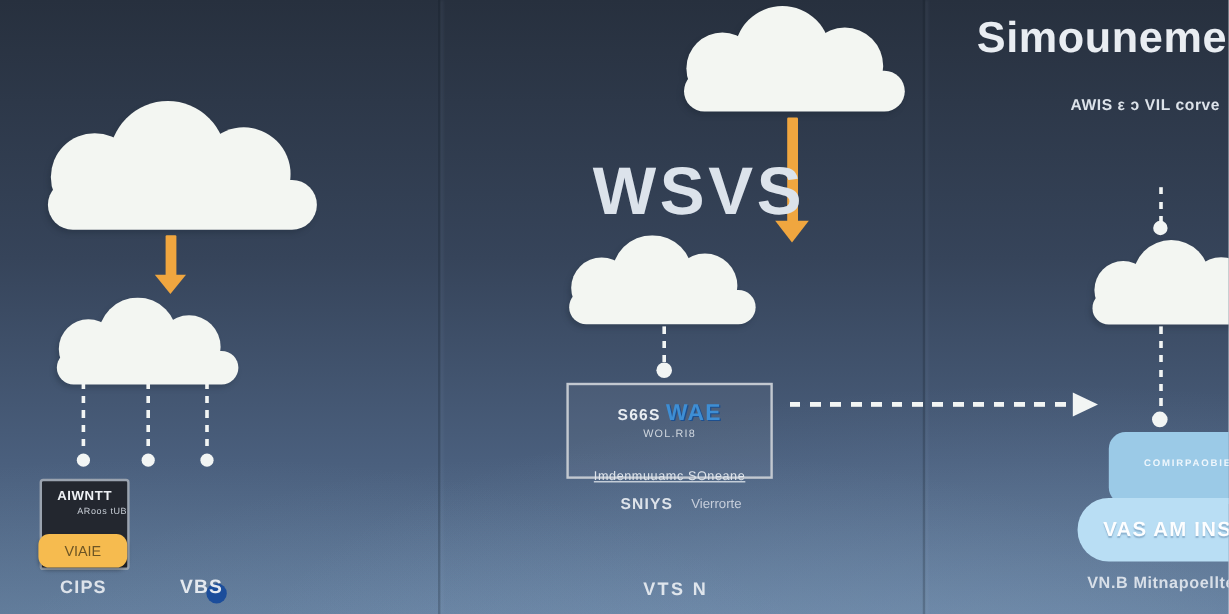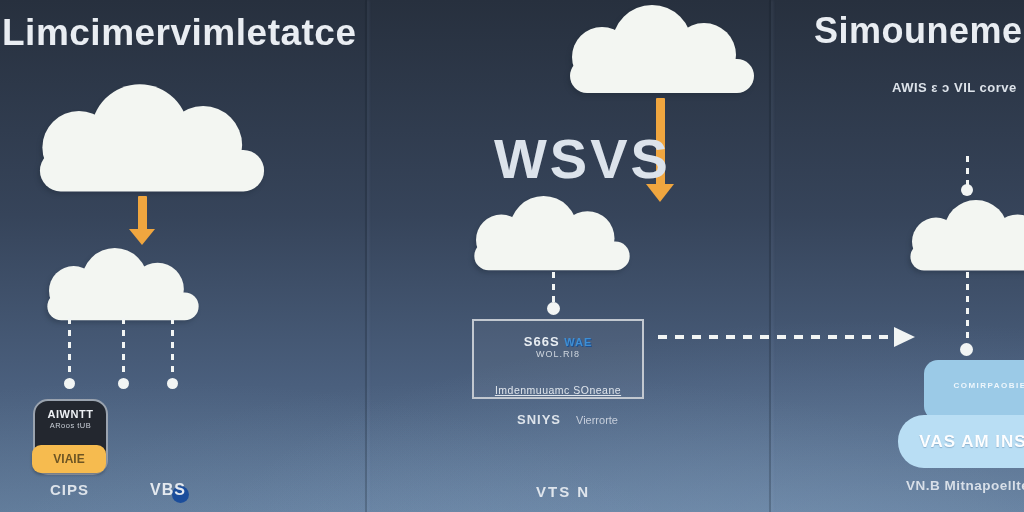--- a/index.html
+++ b/index.html
@@ -19,32 +19,32 @@
   .cap{position:absolute;color:#dde3ea;font-weight:700;white-space:nowrap;}
   
   .cloud{position:absolute;fill:#f3f6f2;filter:drop-shadow(-2px 3px 2px rgba(20,30,45,.25));}
   
   .arrow-shaft{position:absolute;background:#f0a63f;border-radius:1px;}
   .arrow-head{position:absolute;width:0;height:0;}
   .dashv{position:absolute;width:3px;background-image:repeating-linear-gradient(180deg,#f2f5f4 0 6px,transparent 6px 12px);}
   .dashh{position:absolute;height:4px;background-image:repeating-linear-gradient(90deg,#f2f5f4 0 9px,transparent 9px 17px);}
   .dot{position:absolute;background:#f2f5f4;border-radius:50%;}
   
-  .srvbox{position:absolute;background:#23272f;border:2px solid #9aa3af;border-radius:15px;box-sizing:border-box;text-align:center;color:#eef1f5;}
+  .srvbox{position:absolute;background:#23272f;border:2px solid #9aa3af;border-radius:3px;box-sizing:border-box;text-align:center;color:#eef1f5;}
   .srvbox .h{font-weight:700;font-size:11px;letter-spacing:.5px;margin-top:7px;}
-  .srvbox .s{font-size:7.5px;color:#c9cfd7;margin-top:1px;letter-spacing:.5px;}
+  .srvbox .s{font-size:7.5px;color:#c9cfd7;margin-top:1px;letter-spacing:.5px;text-align:right;}
   .srvbox .l{font-size:10px;color:#d8dde3;margin-top:14px;letter-spacing:1px;}
   .orange-btn{position:absolute;background:#f6bb4f;border-radius:9px;display:flex;align-items:center;justify-content:center;
-    color:#6d5524;font-weight:700;box-shadow:0 2px 3px rgba(0,0,0,.25);}
+    color:#6d5524;font-weight:400;box-shadow:0 2px 3px rgba(0,0,0,.25);}
   .orange-strip{position:absolute;left:0;right:0;bottom:-2px;height:6px;background:#f0a63f;border-radius:0 0 3px 3px;}
   
   #m-box{position:absolute;left:472px;top:319px;width:172px;height:80px;border:2px solid #c2c8d0;
     background:rgba(230,236,242,.05);box-sizing:border-box;text-align:center;color:#e8edf2;}
   #m-box .t{margin-top:13px;font-size:13px;font-weight:700;letter-spacing:1px;}
-  #m-box .t .logo{font-size:11px;color:#3e8ed4;text-shadow:1px 1px 0 #1d4f8e;}
+  #m-box .t .logo{font-size:19px;color:#3e8ed4;text-shadow:1px 1px 0 #1d4f8e;}
   #m-box .w{font-size:9px;color:#cfd6de;letter-spacing:1px;}
   #m-box .d{font-size:10.5px;margin-top:25px;letter-spacing:.5px;color:#dfe5ec;text-decoration:underline;}
   
   .chip{position:absolute;box-sizing:border-box;text-align:center;color:#fff;}
   #r-chip-small{left:924px;top:360px;width:132px;height:60px;border-radius:14px;background:#9bcae7;
     font-size:8px;font-weight:700;letter-spacing:1.5px;padding-top:21px;color:#eef6fc;}
   #r-chip-large{left:898px;top:415px;width:150px;height:53px;border-radius:26px;background:#b9def4;
     display:flex;align-items:center;justify-content:center;font-size:17px;font-weight:700;letter-spacing:1px;
     color:#fdfeff;text-shadow:0 1px 1px rgba(70,110,150,.4);}
 </style>
@@ -60,21 +60,20 @@
         <circle cx="100" cy="40" r="40"></circle>
         <circle cx="152" cy="50" r="32"></circle>
         <rect x="18" y="54" width="184" height="34" rx="17"></rect>
       </g>
     </defs>
   </svg>
 
   <div class="seam lighten" style="left:365px"></div>
   <div class="seam lighten" style="left:769px"></div>
 
-  <div class="big-title" style="left:2px;top:12px">Limcimervimletatce</div>
 
   <svg class="cloud" style="left:18px;top:84px" width="268" height="110" viewBox="0 0 220 90">
       <use href="#cloudShape" xlink:href="#cloudShape"></use>
     </svg>
 
   <div class="arrow-shaft" style="left:138px;top:196px;width:9px;height:34px"></div>
   <div class="arrow-head" style="left:129px;top:229px;border-left:13px solid transparent;border-right:13px solid transparent;border-top:16px solid #f0a63f"></div>
 
   <svg class="cloud" style="left:10px;top:248px" width="226" height="74" viewBox="0 0 220 90">
       <use href="#cloudShape" xlink:href="#cloudShape"></use>

